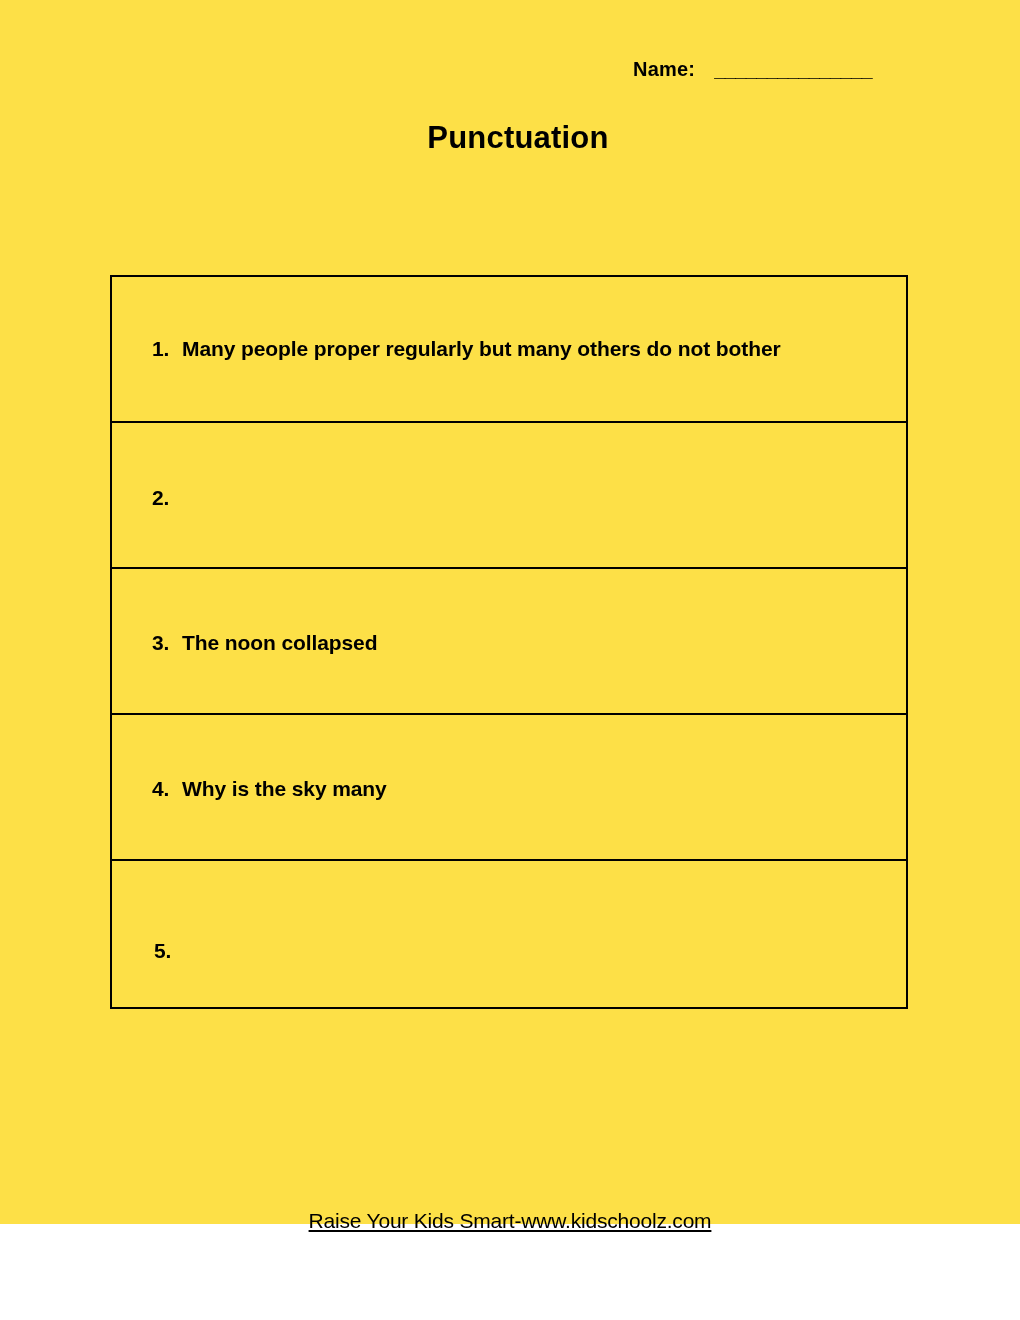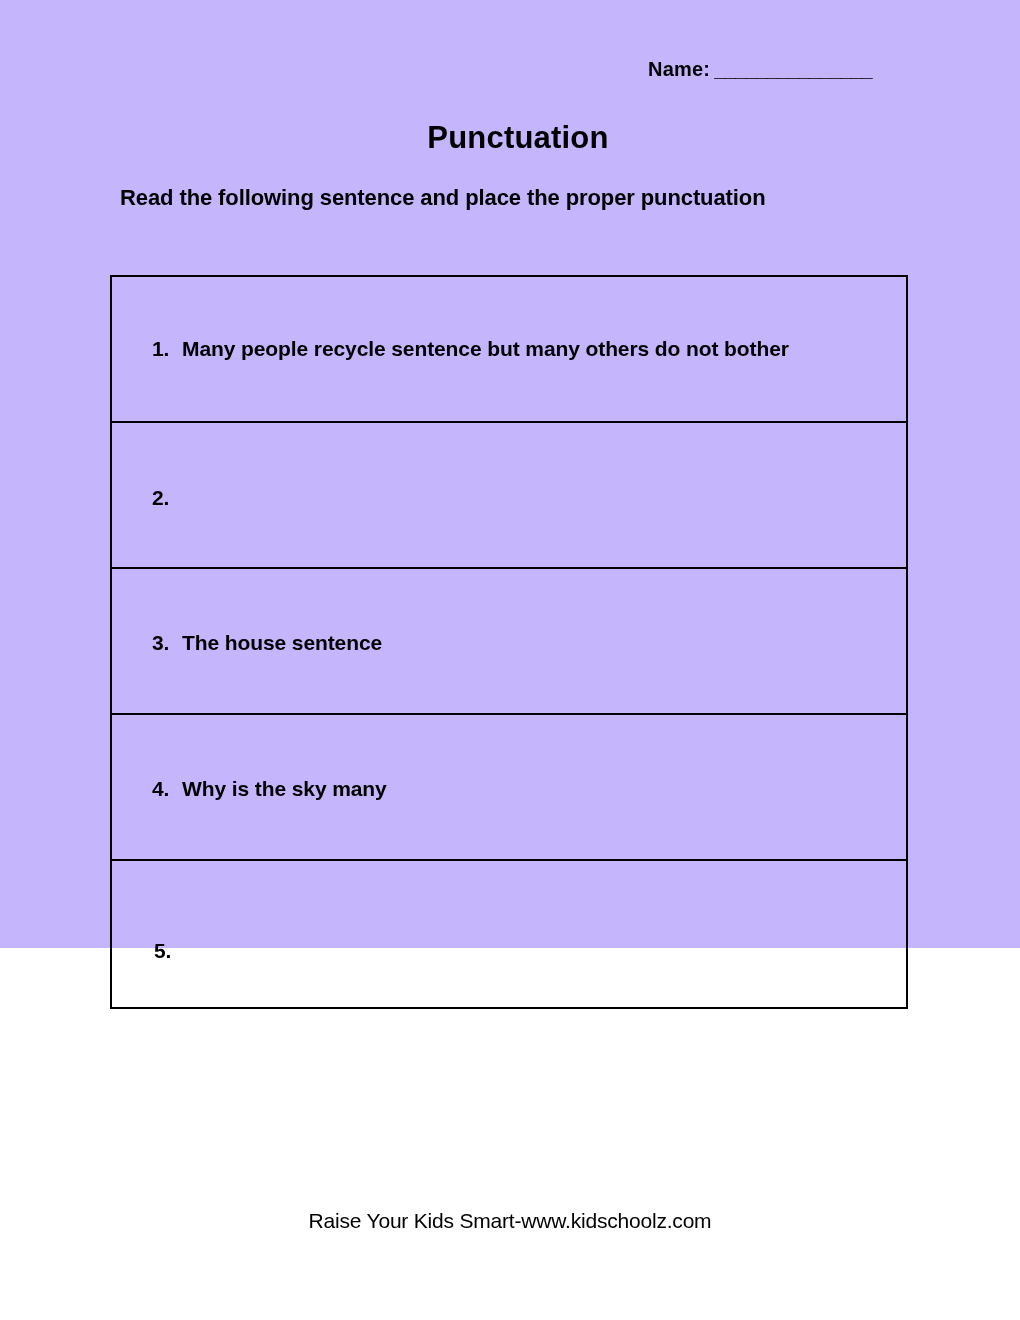--- a/index.html
+++ b/index.html
@@ -13,22 +13,22 @@
     position: relative;
     font-family: "Liberation Sans", sans-serif;
     color: #000000;
     overflow: hidden;
   }
 
   .page {
     position: absolute;
     inset: 0;
     width: 1020px;
-    height: 948px;
-    background: #c4b5fd;
+    height: 1224px;
+    background: #fde047;
   }
 
   
   .name-row {
     position: absolute;
     left: 0;
     top: 58px;
     width: 872px;
     display: flex;
     justify-content: flex-end;
@@ -37,21 +37,21 @@
   .name-label {
     font-size: 20px;
     font-weight: bold;
     letter-spacing: 0.2px;
     white-space: pre;
   }
   .name-blank {
     font-size: 20px;
     font-weight: bold;
     letter-spacing: -0.6px;
-    margin-left: 4px;
+    margin-left: 19px;
     white-space: pre;
   }
 
   
   .title {
     position: absolute;
     left: 8px;
     top: 120px;
     width: 1020px;
     text-align: center;
@@ -121,55 +121,55 @@
   
   .footer {
     position: absolute;
     left: 0;
     top: 1209px;
     width: 1020px;
     text-align: center;
     font-size: 21px;
     font-weight: normal;
     letter-spacing: -0.2px;
+    text-decoration: underline;
   }
 </style>
 </head>
 <body>
 
 <div class="page">
 
   <div class="name-row">
     <span class="name-label">Name:</span>
     <span class="name-blank">_______________</span>
   </div>
 
   <div class="title">Punctuation</div>
 
-  <div class="instruction">Read the following sentence and place the proper punctuation</div>
 
   <div class="qtable">
 
     <div class="qrow r1">
       <div class="qline">
         <span class="qnum">1.</span>
-        <span class="qtext">Many people recycle sentence but many others do not bother</span>
+        <span class="qtext">Many people proper regularly but many others do not bother</span>
       </div>
     </div>
 
     <div class="qrow r2">
       <div class="qline">
         <span class="qnum">2.</span>
       </div>
     </div>
 
     <div class="qrow r3">
       <div class="qline">
         <span class="qnum">3.</span>
-        <span class="qtext">The house sentence</span>
+        <span class="qtext">The noon collapsed</span>
       </div>
     </div>
 
     <div class="qrow r4">
       <div class="qline">
         <span class="qnum">4.</span>
         <span class="qtext">Why is the sky many</span>
       </div>
     </div>
 

